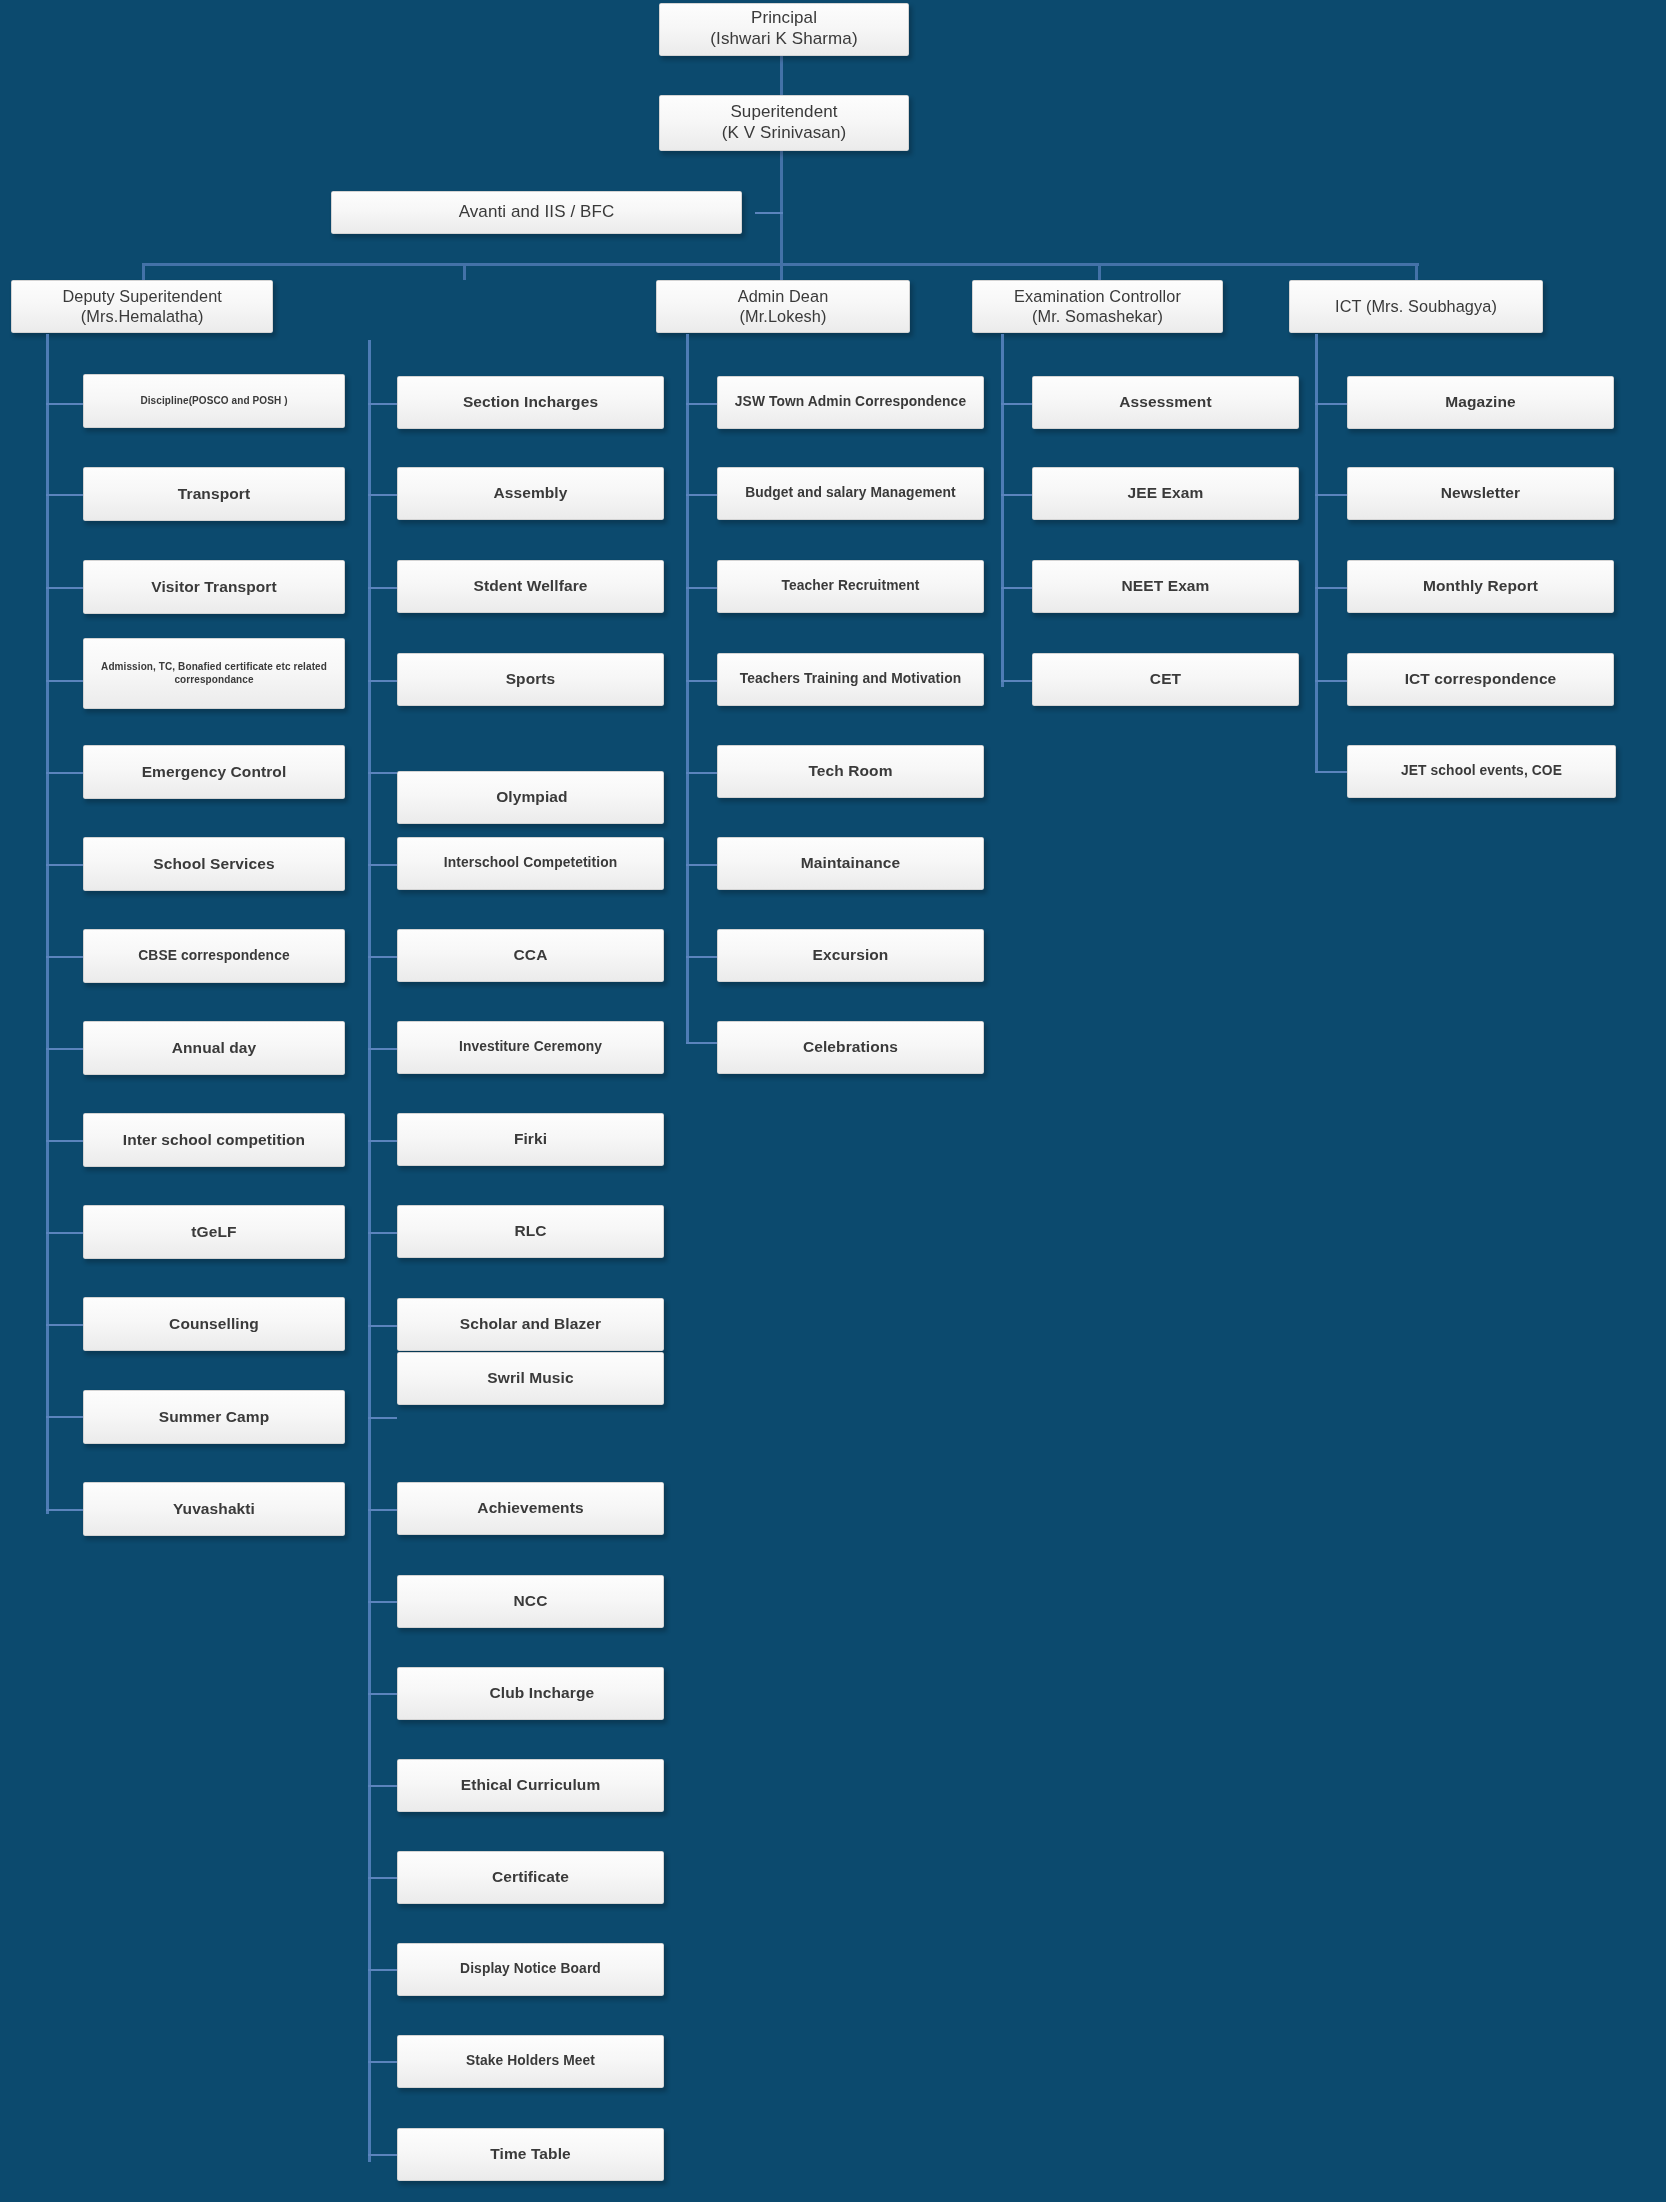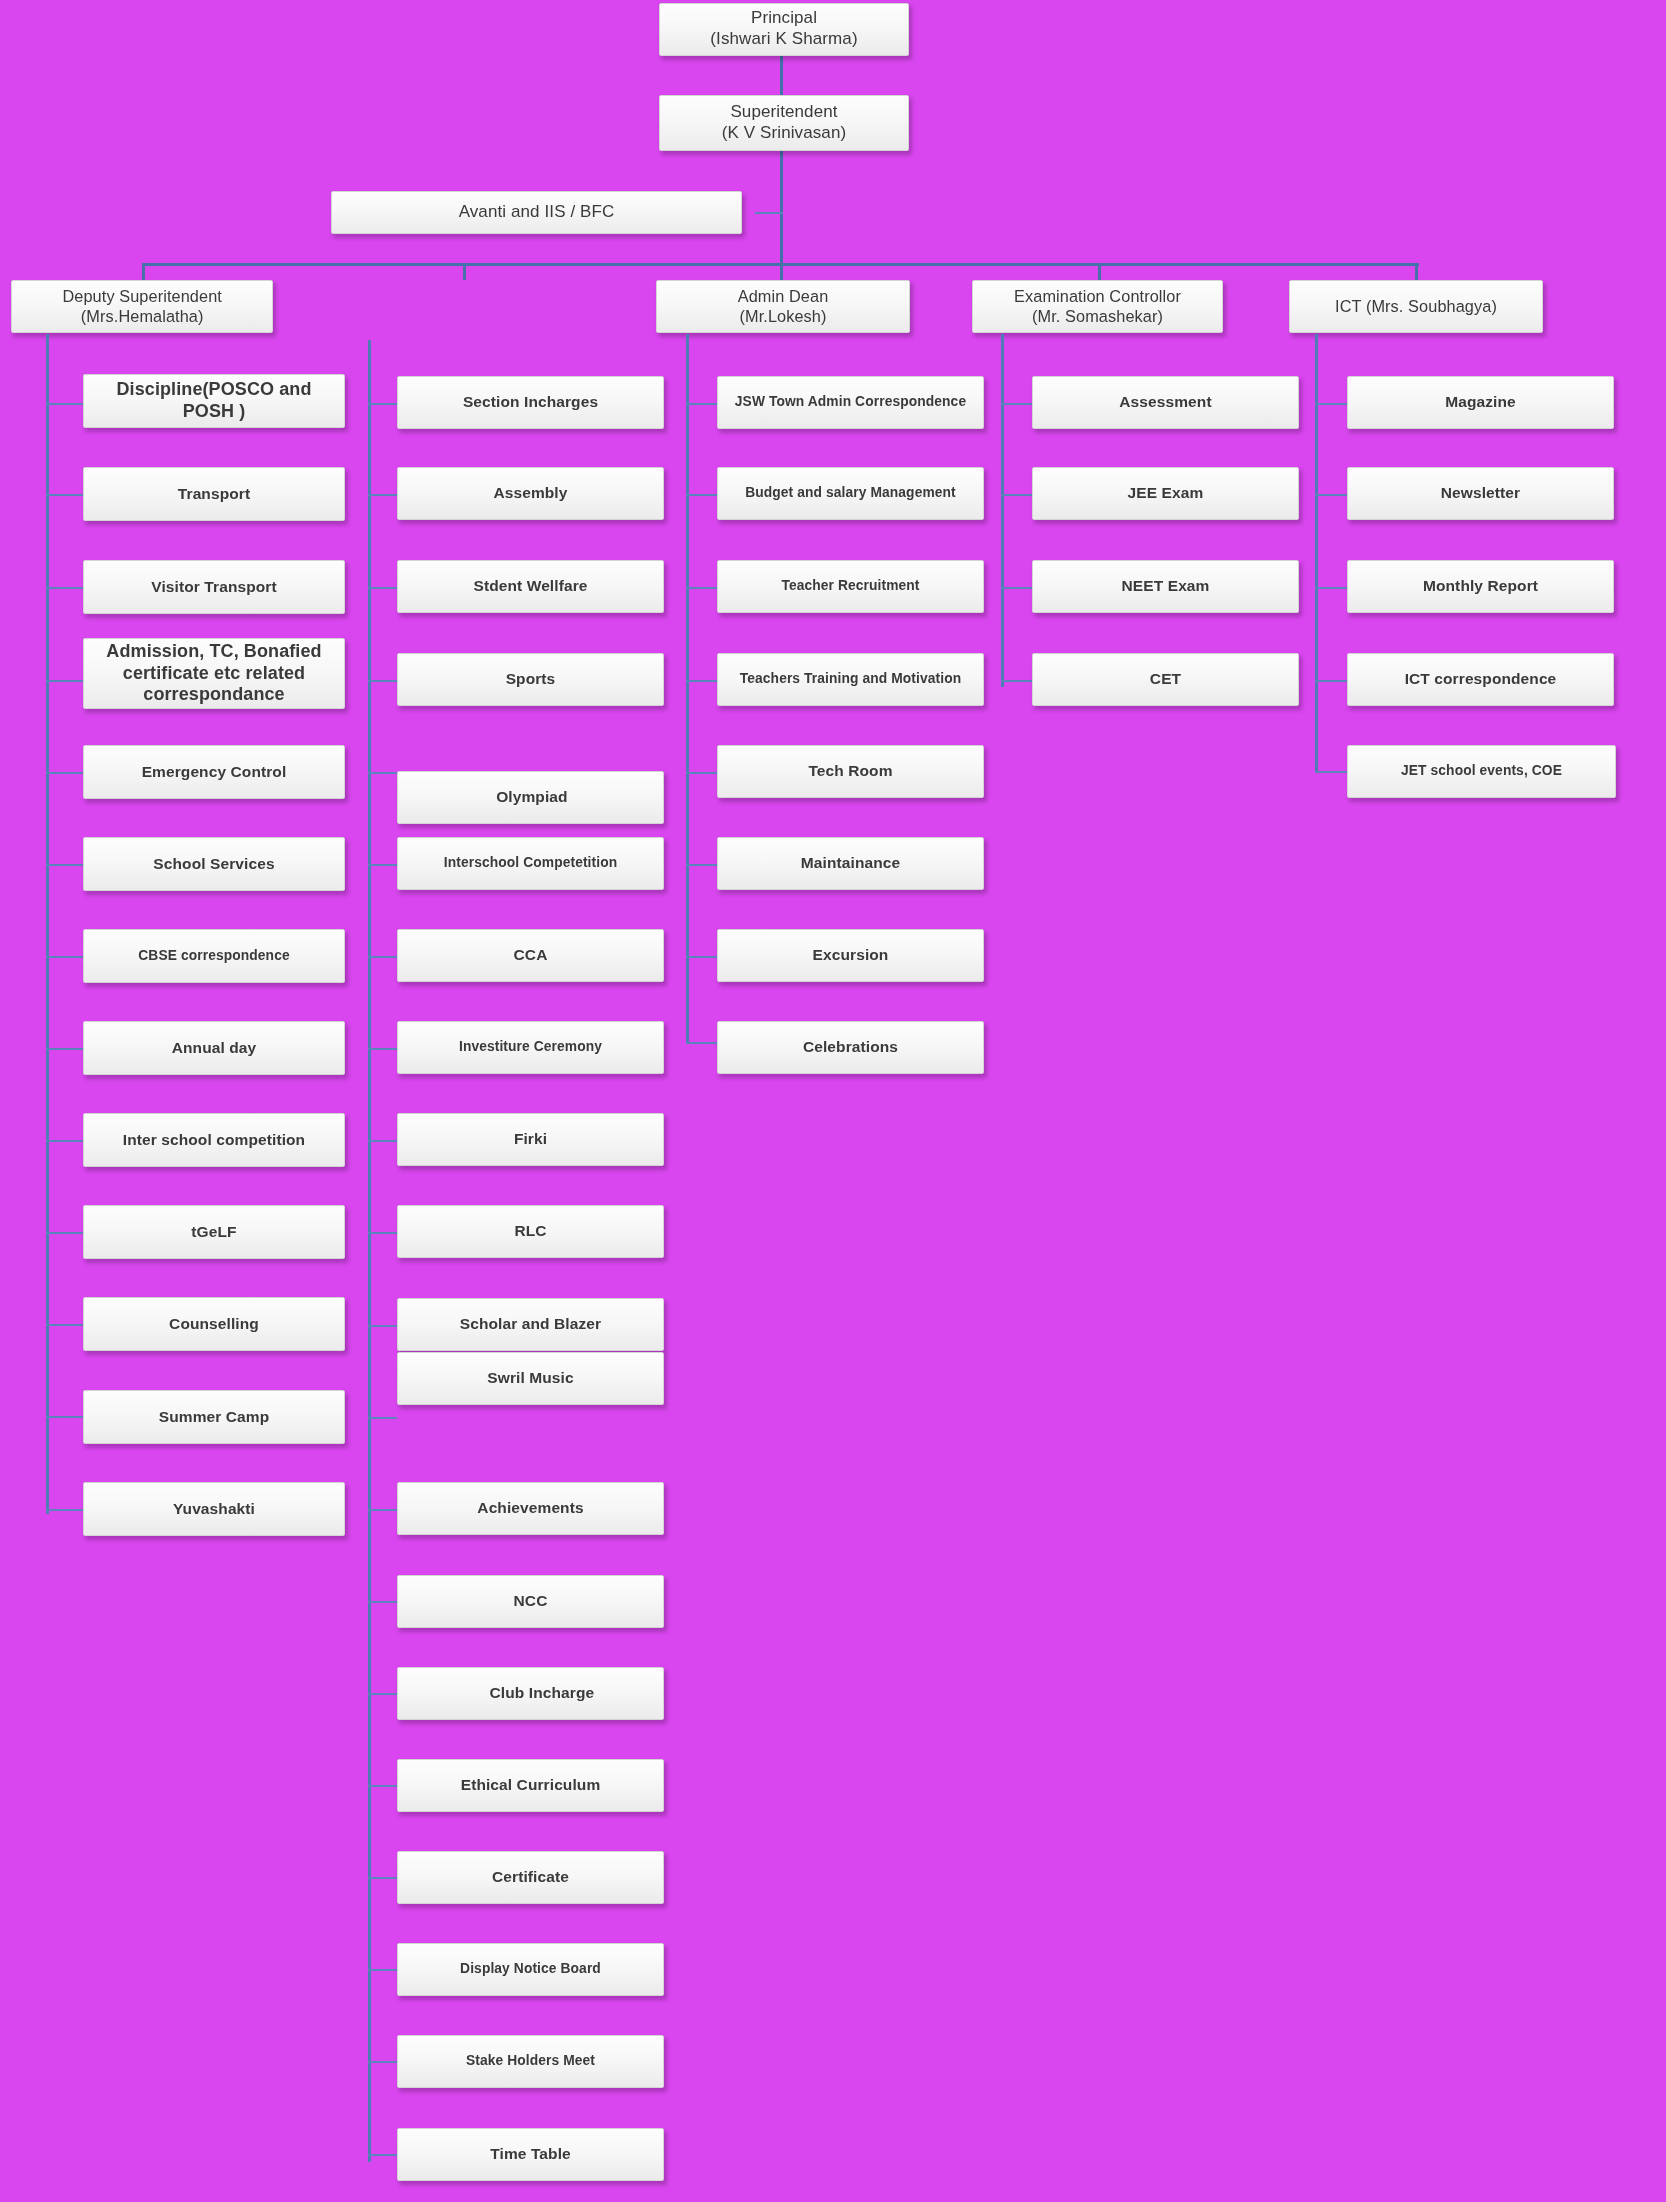--- a/index.html
+++ b/index.html
@@ -11,21 +11,21 @@
   body {
     font-family: "Liberation Sans", sans-serif;
     color: #333333;
   }
 
   
   #chart {
     position: relative;
     width: 1667px;
     height: 2203px;
-    background: #d946ef;
+    background: #0c4a6e;
     overflow: hidden;
   }
 
   
   .node {
     position: absolute;
     box-sizing: border-box;
     border: 0.9px solid #d4d4d4;
     border-radius: 1.7px;
     background: linear-gradient(to bottom, #fdfdfd 0%, #f7f7f7 45%, #ebebeb 100%);
@@ -40,21 +40,21 @@
     letter-spacing: 0.1px;
     overflow: visible;
     white-space: pre-line;
   }
 
   .node.top      { font-size: 17px; font-weight: 400; }
   .node.exec     { font-size: 17px; font-weight: 400; }
   .node.head     { font-size: 16.3px; font-weight: 400; }
   .node.leaf     { font-size: 15.5px; font-weight: 600; }
   .node.leaf.sm  { font-size: 13.8px; font-weight: 600; }
-  .node.leaf.xs  { font-size: 18px; font-weight: 600; }
+  .node.leaf.xs  { font-size: 10px; font-weight: 600; }
 
   
   .vline {
     position: absolute;
     width: 3.4px;
     background: #4472a8;
   }
   .vline.thin { width: 2.6px; background: #4e7cb5; }
   .hline {
     position: absolute;

